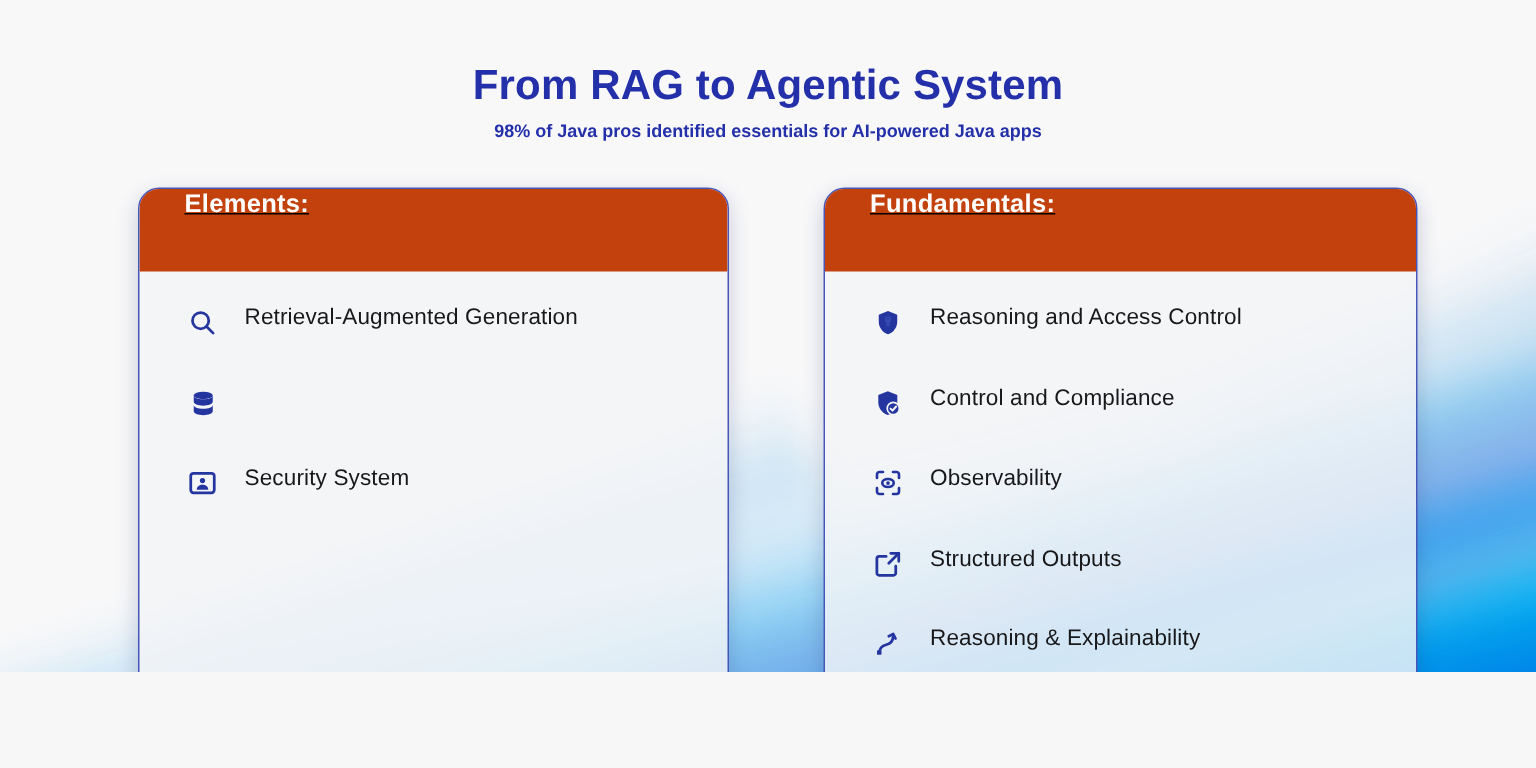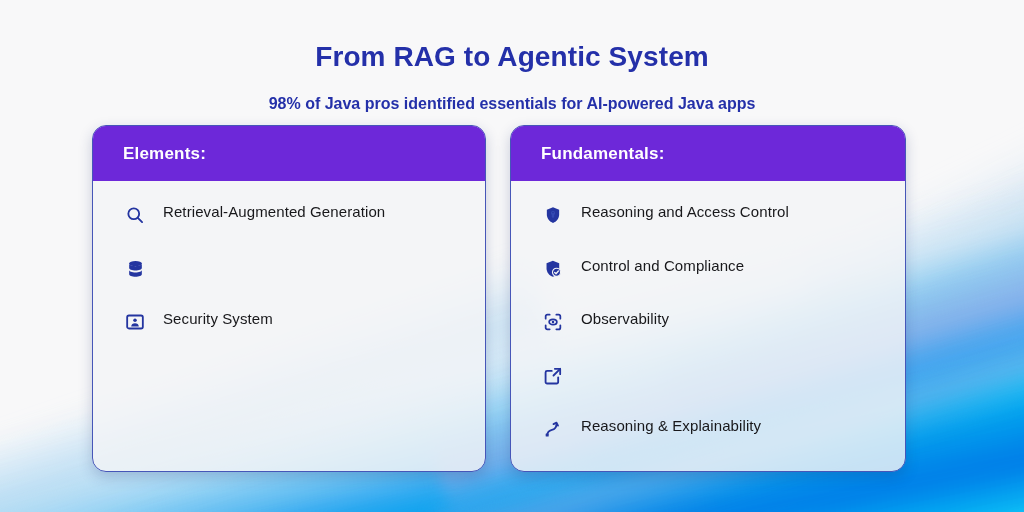--- a/index.html
+++ b/index.html
@@ -9,21 +9,21 @@
   body {
     width: 1024px;
     height: 512px;
     overflow: hidden;
     font-family: "Liberation Sans", sans-serif;
     background: #f7f7f8;
   }
   #stage {
     position: relative;
     width: 1024px;
-    height: 512px;
+    height: 448px;
     overflow: hidden;
     background: #f8f8f9;
   }
 
   
   .bg-waves {
     position: absolute;
     inset: 0;
     overflow: hidden;
     pointer-events: none;
@@ -166,47 +166,47 @@
   }
   .main-title {
     font-size: 28px;
     font-weight: bold;
     color: #2430a9;
     letter-spacing: 0.1px;
     margin: 0;
     line-height: 1.1;
   }
   .sub-title {
-    font-size: 16px;
+    font-size: 12px;
     font-weight: bold;
     color: #2430a9;
-    margin: 22px 0 0 0;
+    margin: 8px 0 0 0;
     line-height: 1.1;
   }
 
   
   .card {
     position: absolute;
     border-radius: 14px;
     border: 1px solid #4656b8;
     box-shadow: 0 5px 14px rgba(30,45,110,0.22);
     overflow: hidden;
     background: rgba(243,244,246,0.82);
     z-index: 4;
   }
   .card-left  { left: 92px;  top: 125px; width: 392px; height: 345px; }
-  .card-right { left: 510px; top: 125px; width: 394px; height: 345px; }
+  .card-right { left: 549px; top: 125px; width: 394px; height: 345px; }
 
   .card-header {
     height: 55px;
-    background: #6d28d9;
+    background: #c2410c;
     display: flex;
-    align-items: center;
     padding-left: 30px;
     box-sizing: border-box;
+    text-decoration: underline;
   }
   .card-header-title {
     color: #ffffff;
     font-size: 17px;
     font-weight: bold;
     letter-spacing: 0.2px;
   }
   .card-body {
     padding: 22px 0 0 0;
   }
@@ -341,20 +341,21 @@
       </div>
 
       <div class="item">
         <span class="item-icon">
           <svg width="20" height="20" viewBox="0 0 24 24" fill="none" stroke="currentColor" stroke-width="2.2" stroke-linecap="round" stroke-linejoin="round">
             <path d="M14.2 3.4h6.4v6.4"></path>
             <path d="M20.6 3.4 12.6 11.4"></path>
             <path d="M18.2 13.6v5.6a1.8 1.8 0 0 1-1.8 1.8H4.9a1.8 1.8 0 0 1-1.8-1.8V7.7a1.8 1.8 0 0 1 1.8-1.8h5.6"></path>
           </svg>
         </span>
+        <span class="item-label">Structured Outputs</span>
       </div>
 
       <div class="item">
         <span class="item-icon">
           <svg width="20" height="20" viewBox="0 0 24 24" fill="none" stroke="currentColor" stroke-width="2.2" stroke-linecap="round" stroke-linejoin="round">
             <path d="M5.2 19.2c0-4 2.4-5.4 5.4-6.2 3-0.8 5.4-2.2 5.4-6.2"></path>
             <polyline points="12.6,6.2 16.2,4.4 18,8"></polyline>
             <rect x="3.2" y="17.4" width="3.6" height="3.6" rx="0.6" fill="currentColor" stroke="none"></rect>
           </svg>
         </span>

